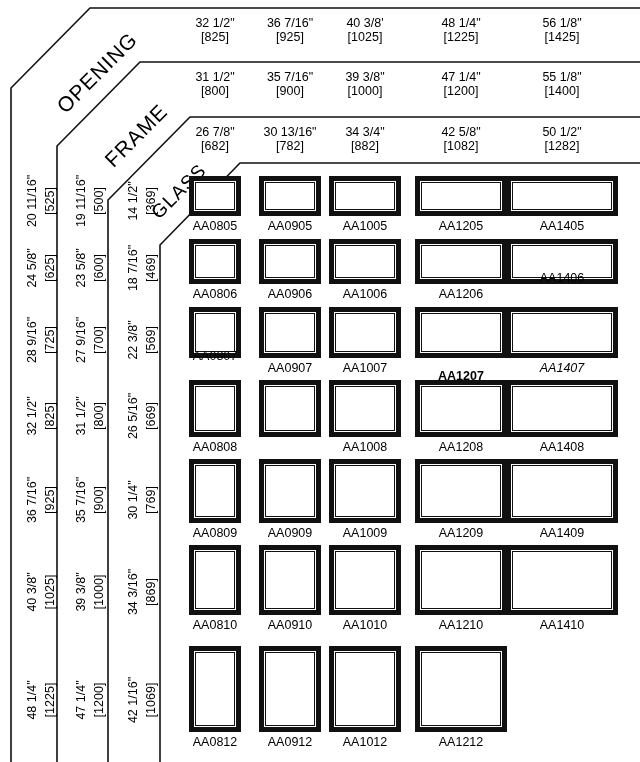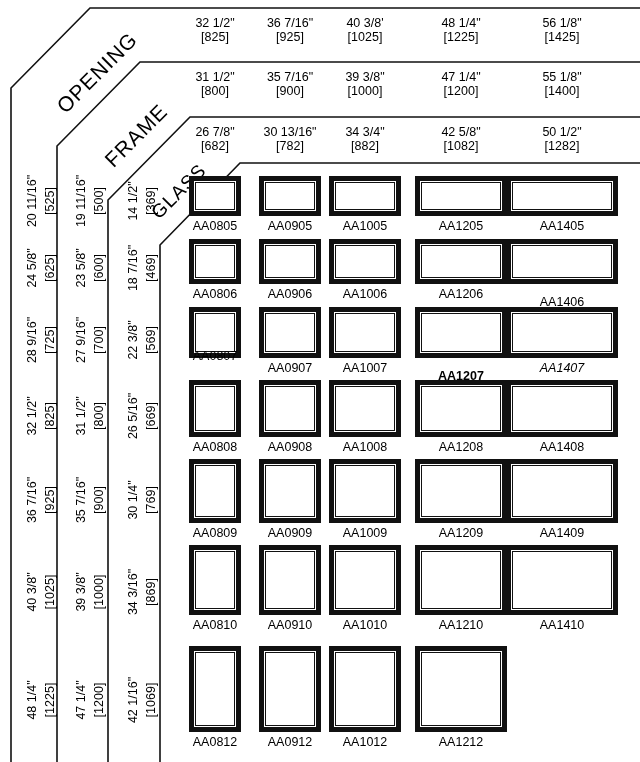--- a/index.html
+++ b/index.html
@@ -232,21 +232,21 @@
           </div>
         </div>
         <div class="win-code" style="top: 48px;">AA1206</div>
       </div>
       <div class="win-cell" style="left: 492px; top: 239px; width: 140px; height: 67px;">
         <div class="win-outer" style="width: 112px; height: 45px; top: 0px;">
           <div class="win-inner">
             <div class="win-inner2"></div>
           </div>
         </div>
-        <div class="win-code" style="top: 56px;">AA1406</div>
+        <div class="win-code" style="top: 32px;">AA1406</div>
       </div>
       <div class="win-cell" style="left: 145px; top: 307px; width: 140px; height: 73px;">
         <div class="win-outer" style="width: 52px; height: 51px; top: 0px;">
           <div class="win-inner">
             <div class="win-inner2"></div>
           </div>
         </div>
         <div class="win-code" style="top: 42px;">AA0807</div>
       </div>
       <div class="win-cell" style="left: 220px; top: 307px; width: 140px; height: 73px;">
@@ -288,21 +288,20 @@
           </div>
         </div>
         <div class="win-code" style="top: 60px;">AA0808</div>
       </div>
       <div class="win-cell" style="left: 220px; top: 380px; width: 140px; height: 79px;">
         <div class="win-outer" style="width: 62px; height: 57px; top: 0px;">
           <div class="win-inner">
             <div class="win-inner2"></div>
           </div>
         </div>
-        <div class="win-code" style="top: 60px;">AA0908</div>
       </div>
       <div class="win-cell" style="left: 295px; top: 380px; width: 140px; height: 79px;">
         <div class="win-outer" style="width: 72px; height: 57px; top: 0px;">
           <div class="win-inner">
             <div class="win-inner2"></div>
           </div>
         </div>
         <div class="win-code" style="top: 60px;">AA1008</div>
       </div>
       <div class="win-cell" style="left: 391px; top: 380px; width: 140px; height: 79px;">

